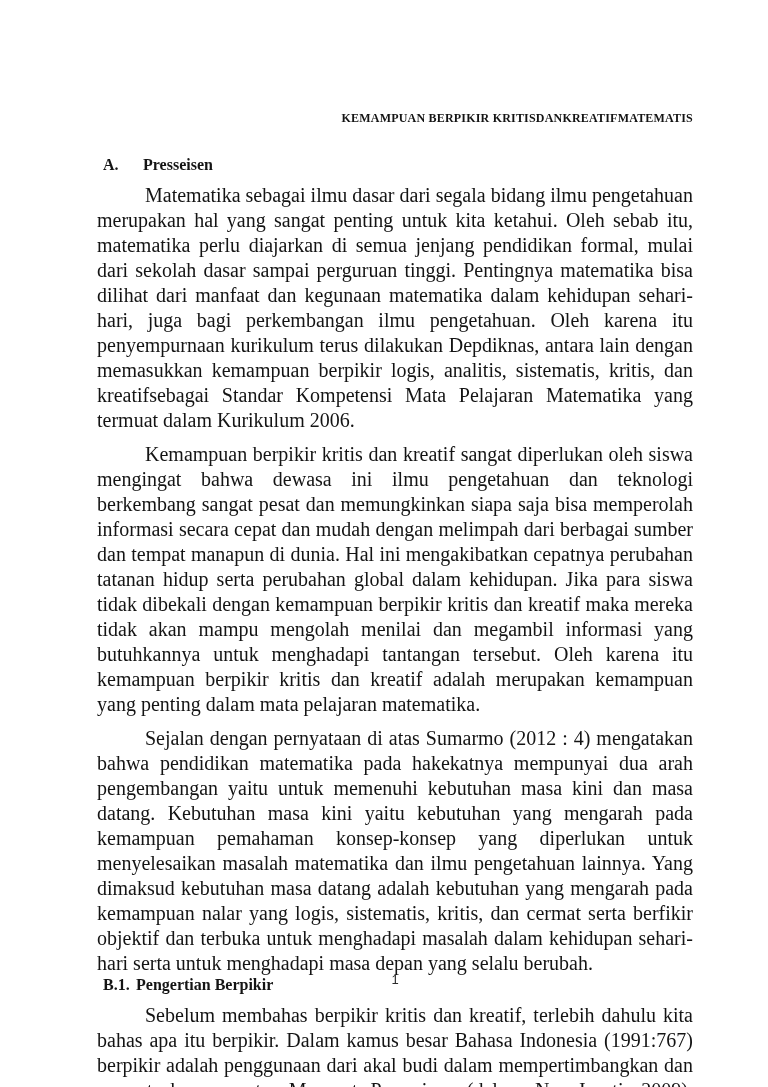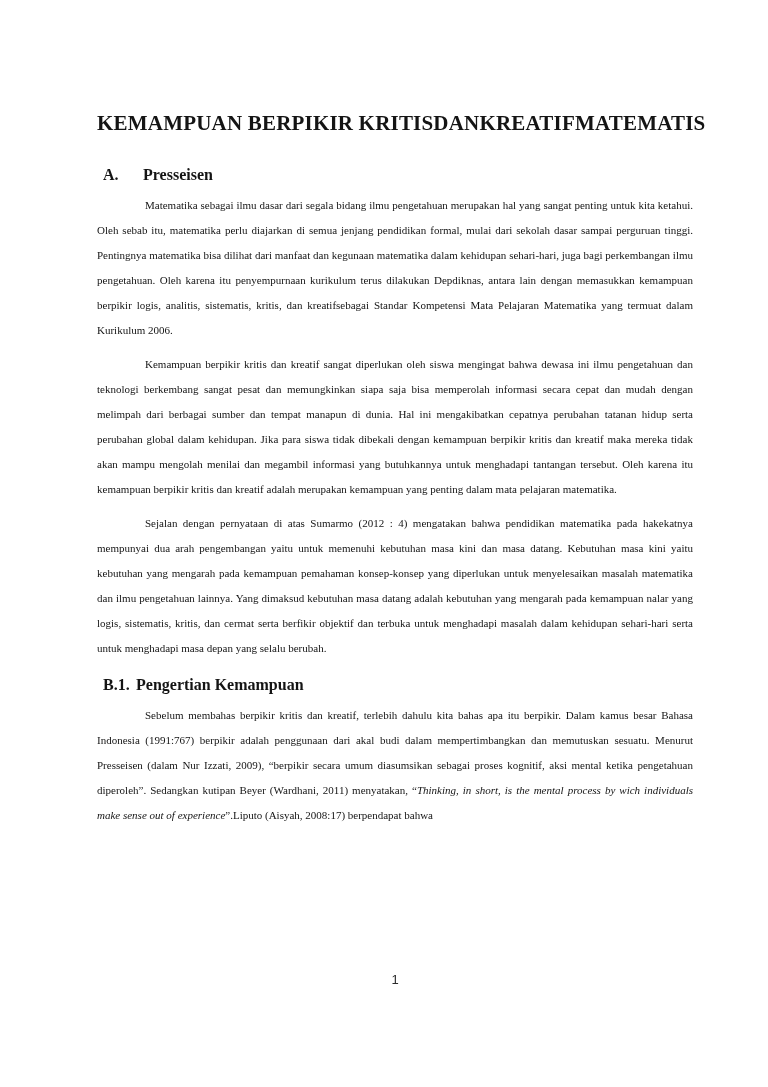--- a/index.html
+++ b/index.html
@@ -12,39 +12,39 @@
     position: relative;
     width: 768px; height: 1087px;
     box-sizing: border-box;
     padding: 111px 75px 0 97px;
     background: #ffffff;
     color: #141414;
     overflow: hidden;
   }
   .title {
     margin: 0;
-    text-align: left;
-    font-size: 21px;
+    text-align: right;
+    font-size: 12px;
     font-weight: 700;
     letter-spacing: 0.2px;
     white-space: nowrap;
   }
   .heading {
     display: flex;
     padding-left: 6px;
     font-weight: 700;
     font-size: 16px;
   }
   .heading-a { margin-top: 30px; }
-  .heading-b1 { margin-top: 15px; }
+  .heading-b1 { }
   .h-label { flex: none; width: 40px; }
   .h-label.b1 { width: 33px; }
   .para {
     margin: 9px 0 0 0;
-    font-size: 11px;
+    font-size: 20px;
     line-height: 25px;
     text-align: justify;
     text-indent: 48px;
   }
   .para em { font-style: italic; }
   .footer {
     position: absolute;
     left: 97px;
     width: 596px;
     top: 971px;
@@ -68,21 +68,21 @@
   </div>
 
   <p class="para">Matematika sebagai ilmu dasar dari segala bidang ilmu pengetahuan merupakan hal yang sangat penting untuk kita ketahui. Oleh sebab itu, matematika perlu diajarkan di semua jenjang pendidikan formal, mulai dari sekolah dasar sampai perguruan tinggi. Pentingnya matematika bisa dilihat dari manfaat dan kegunaan matematika dalam kehidupan sehari-hari, juga bagi perkembangan ilmu pengetahuan. Oleh karena itu penyempurnaan kurikulum terus dilakukan Depdiknas, antara lain dengan memasukkan  kemampuan berpikir logis, analitis, sistematis, kritis, dan kreatifsebagai Standar Kompetensi Mata Pelajaran Matematika yang termuat dalam Kurikulum 2006.</p>
 
   <p class="para">Kemampuan berpikir kritis dan kreatif sangat diperlukan oleh siswa mengingat bahwa dewasa ini ilmu pengetahuan dan teknologi berkembang sangat pesat dan memungkinkan siapa saja bisa memperolah informasi secara cepat dan mudah dengan melimpah dari berbagai sumber dan tempat manapun di dunia. Hal ini mengakibatkan cepatnya perubahan tatanan hidup serta perubahan global dalam kehidupan. Jika para siswa tidak dibekali dengan kemampuan berpikir kritis dan kreatif maka mereka tidak akan mampu mengolah menilai dan megambil informasi yang butuhkannya untuk menghadapi tantangan tersebut. Oleh karena itu kemampuan berpikir kritis dan kreatif adalah merupakan kemampuan yang penting dalam mata pelajaran matematika.</p>
 
   <p class="para">Sejalan dengan pernyataan di atas Sumarmo (2012 : 4) mengatakan bahwa pendidikan matematika pada hakekatnya mempunyai dua arah pengembangan yaitu untuk memenuhi kebutuhan masa kini dan masa datang. Kebutuhan masa kini yaitu kebutuhan yang mengarah pada kemampuan pemahaman konsep-konsep yang diperlukan untuk menyelesaikan masalah matematika dan ilmu pengetahuan lainnya. Yang dimaksud kebutuhan masa datang adalah kebutuhan yang mengarah pada kemampuan nalar yang logis, sistematis, kritis, dan cermat serta berfikir objektif dan terbuka untuk menghadapi masalah dalam kehidupan sehari-hari serta untuk menghadapi masa depan yang selalu berubah.</p>
 
   <div class="heading heading-b1">
     <span class="h-label b1">B.1.</span>
-    <span class="h-text">Pengertian Kemampuan</span>
+    <span class="h-text">Pengertian Berpikir</span>
   </div>
 
   <p class="para"><span>Sebelum membahas berpikir kritis dan kreatif, terlebih dahulu kita bahas apa itu berpikir. Dalam kamus besar Bahasa Indonesia (1991:767) berpikir adalah penggunaan dari akal budi dalam mempertimbangkan dan memutuskan sesuatu. Menurut Presseisen (dalam Nur Izzati, 2009), “berpikir secara umum diasumsikan sebagai proses kognitif, aksi mental ketika pengetahuan diperoleh”. Sedangkan kutipan Beyer (Wardhani, 2011) menyatakan, “</span><em>Thinking, in short, is the mental process by wich individuals make sense out of experience</em><span>”.Liputo (Aisyah, 2008:17) berpendapat bahwa</span></p>
 
   <div class="footer">
     <div class="page-number">1</div>
   </div>
 
 </div>
 

